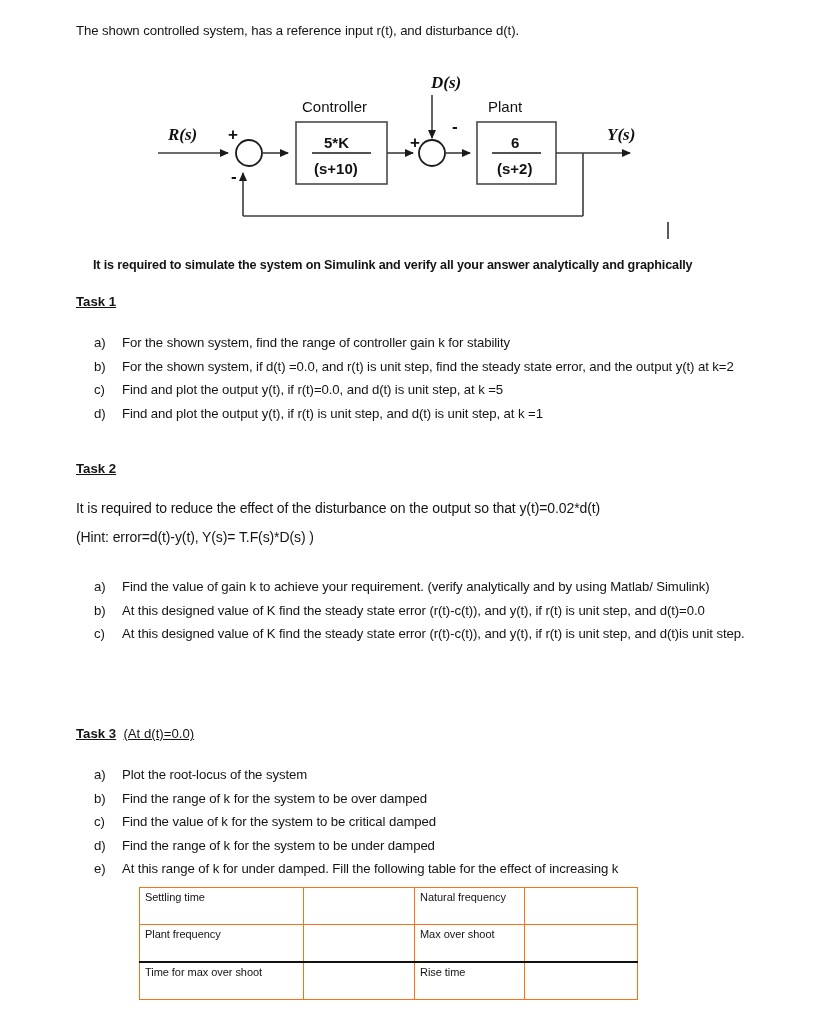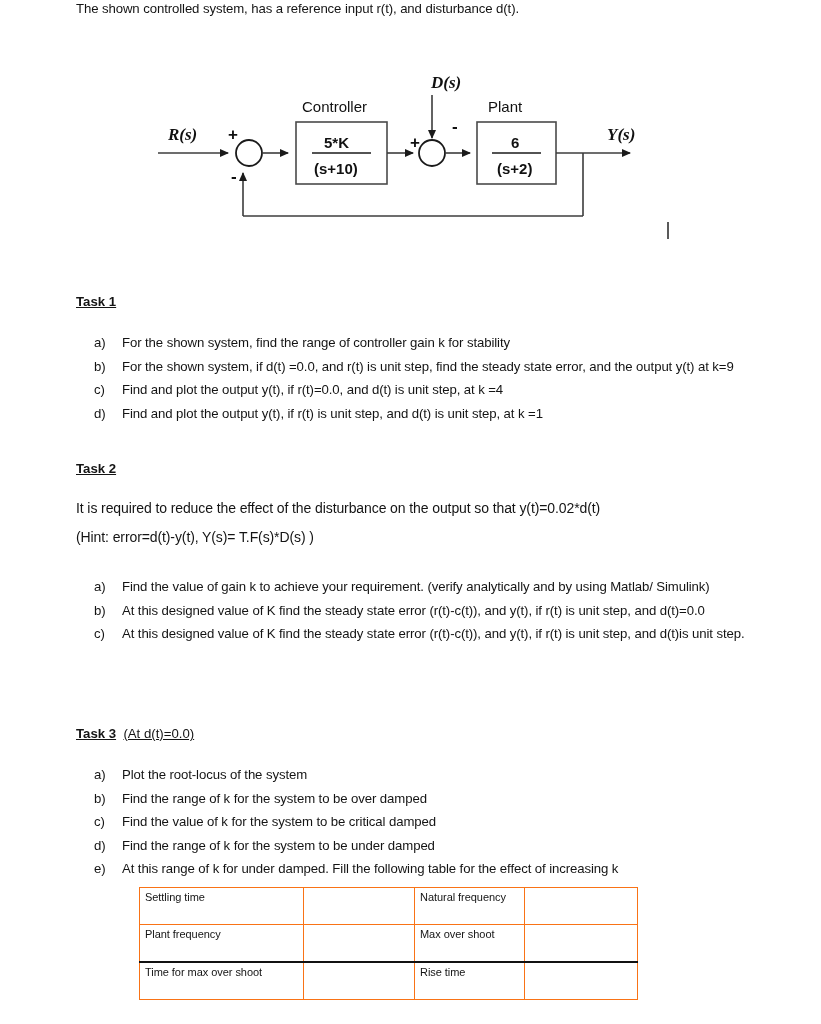--- a/index.html
+++ b/index.html
@@ -18,21 +18,21 @@
 
   .page {
     position: absolute;
     inset: 0;
   }
 
   
   .intro {
     position: absolute;
     left: 76px;
-    top: 1px;
+    top: 23px;
     font-size: 13.2px;
     letter-spacing: -0.1px;
     white-space: nowrap;
   }
 
   
   .diagram {
     position: absolute;
     left: 0;
     top: 60px;
@@ -202,36 +202,37 @@
 
       <text x="228" y="80" font-family="'Liberation Sans', sans-serif" font-size="17" font-weight="bold" fill="#111">+</text>
       <text x="231" y="122" font-family="'Liberation Sans', sans-serif" font-size="17" font-weight="bold" fill="#111">-</text>
       <text x="410" y="88" font-family="'Liberation Sans', sans-serif" font-size="17" font-weight="bold" fill="#111">+</text>
       <text x="452" y="72" font-family="'Liberation Sans', sans-serif" font-size="17" font-weight="bold" fill="#111">-</text>
     </svg>
   </div>
 
   <div class="tick-artifact"></div>
 
+  <div class="requirement">It is required to simulate the system on Simulink and verify all your answer analytically and graphically</div>
 
   <div class="task-head" id="task1-head">
     <span class="u">Task 1</span>
   </div>
   <div class="items" id="task1-items">
     <div class="item">
       <span class="marker">a)</span>
       <span class="text">For the shown system, find the range of controller gain k for stability</span>
     </div>
     <div class="item">
       <span class="marker">b)</span>
-      <span class="text">For the shown system, if d(t) =0.0, and r(t) is unit step, find the steady state error, and the output y(t) at k=9</span>
+      <span class="text">For the shown system, if d(t) =0.0, and r(t) is unit step, find the steady state error, and the output y(t) at k=2</span>
     </div>
     <div class="item">
       <span class="marker">c)</span>
-      <span class="text">Find and plot  the output y(t), if r(t)=0.0, and d(t) is unit step, at k =4</span>
+      <span class="text">Find and plot  the output y(t), if r(t)=0.0, and d(t) is unit step, at k =5</span>
     </div>
     <div class="item">
       <span class="marker">d)</span>
       <span class="text">Find and plot  the output y(t), if r(t) is unit step, and d(t) is unit step, at k =1</span>
     </div>
   </div>
 
   <div class="task-head" id="task2-head">
     <span class="u">Task 2</span>
   </div>

